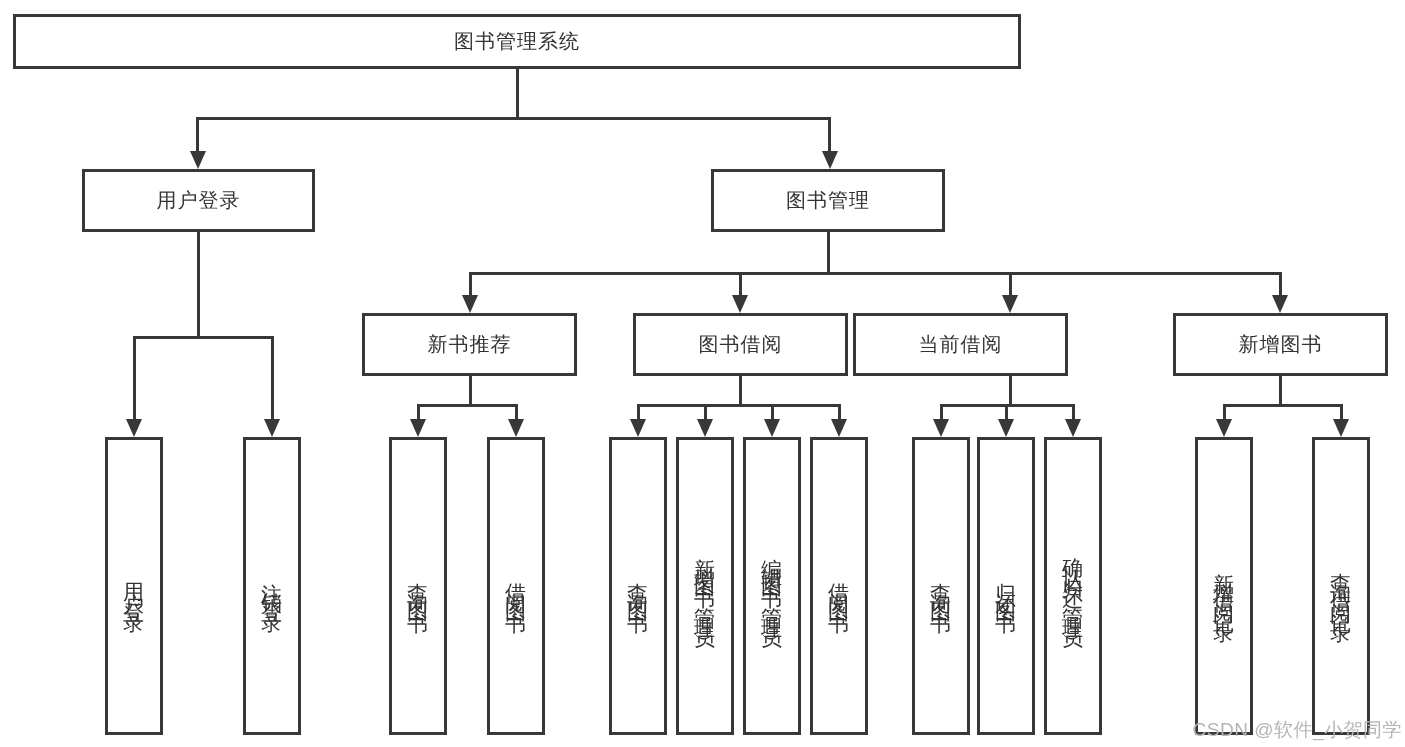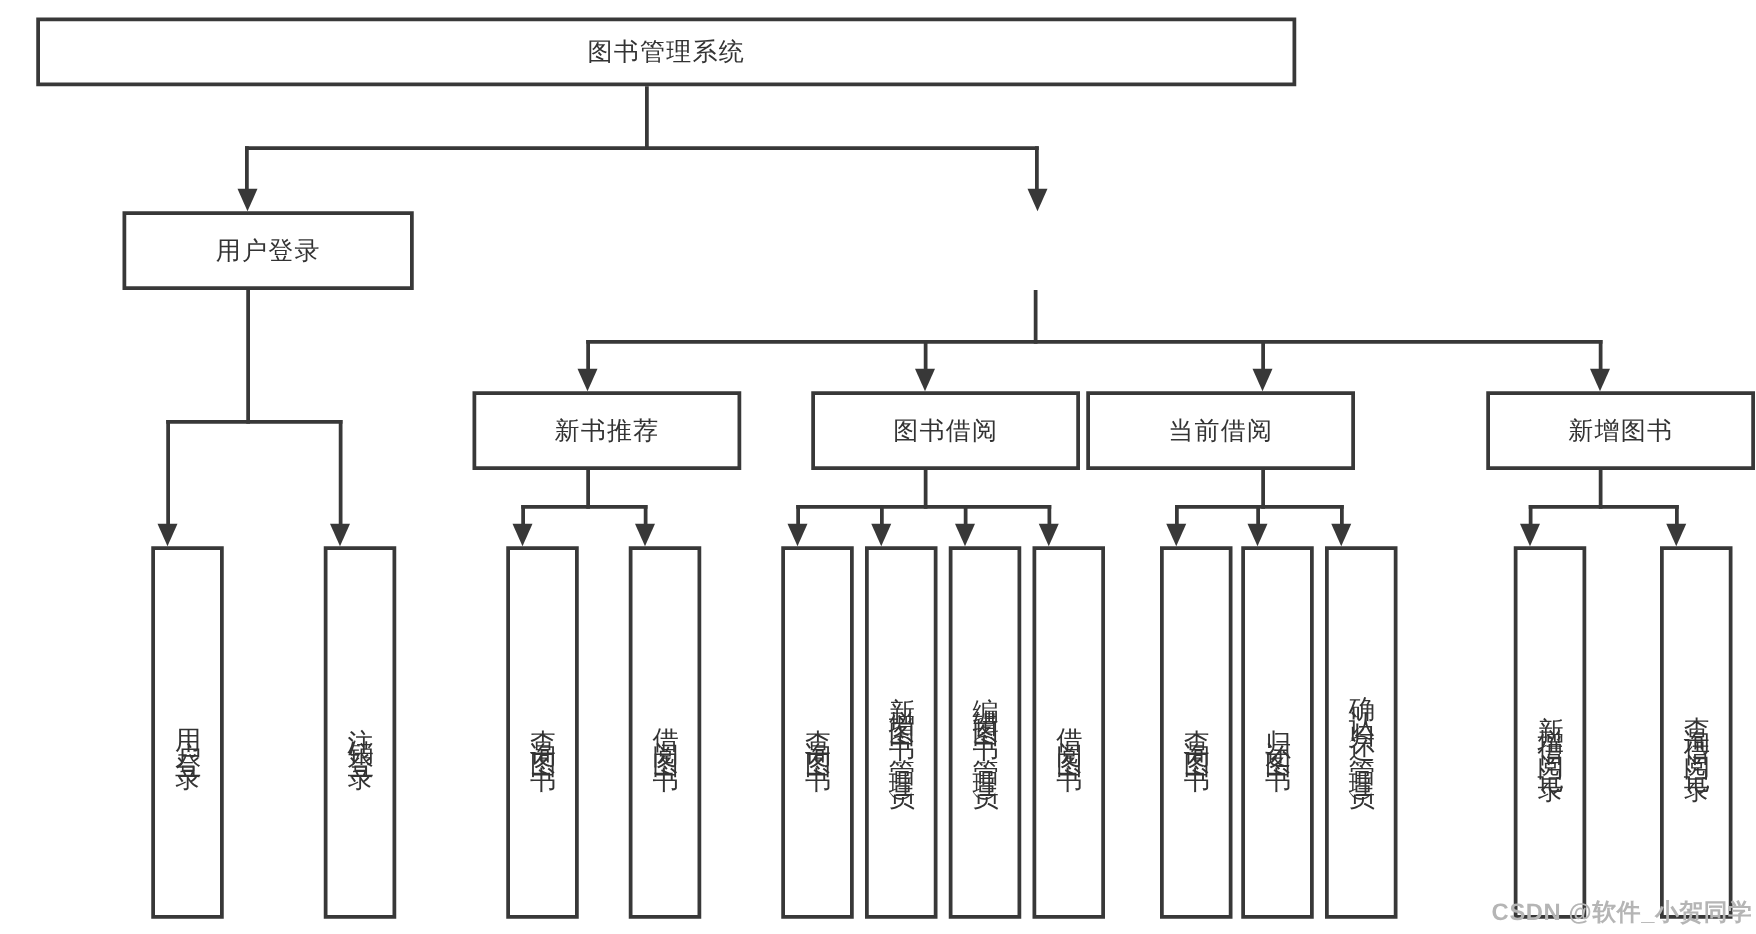--- a/index.html
+++ b/index.html
@@ -5,50 +5,53 @@
   :root{
     --line:#383838; --text:#333333; --watermark:#b5b5b5; --background:#ffffff;
   }
   html,body{margin:0;padding:0;background:var(--background);}
   #stage{
     position:relative;width:1405px;height:747px;background:var(--background);
     overflow:hidden;font-family:"Liberation Sans",sans-serif;color:var(--text);
   }
   .box{
     position:absolute;box-sizing:border-box;border:3px solid var(--line);
-    background:var(--background);display:flex;align-items:center;justify-content:center;margin-left:16px;
+    background:var(--background);display:flex;align-items:center;justify-content:center;
   }
   .hlabel{font-size:20px;letter-spacing:1px;}
   .leaf{width:58px;top:437px;height:298px;}
   .leaf span{
     writing-mode:vertical-rl;text-orientation:mixed;font-size:21px;
     letter-spacing:10px;line-height:1;white-space:nowrap;
   }
   .ln{position:absolute;background:var(--line);}
   .ar{
     position:absolute;width:0;height:0;
     border-left:8px solid transparent;border-right:8px solid transparent;
     border-top:18px solid var(--line);
   }
   #wm{
     position:absolute;right:3px;bottom:4px;font-size:19px;letter-spacing:.5px;
-    color:var(--watermark);z-index:10;white-space:nowrap;font-weight:bold;
+    color:var(--watermark);z-index:10;white-space:nowrap;
   }
 </style>
 </head>
 <body>
 
 <div id="stage">
 
   <div class="box hlabel" style="left:13px;top:14px;width:1008px;height:55px">
     <span>图书管理系统</span>
   </div>
 
   <div class="box hlabel" style="left:82px;top:169px;width:233px;height:63px">
     <span>用户登录</span>
+  </div>
+  <div class="box hlabel" style="left:711px;top:169px;width:234px;height:63px">
+    <span>图书管理</span>
   </div>
 
   <div class="box hlabel" style="left:633px;top:313px;width:215px;height:63px">
     <span>图书借阅</span>
   </div>
   <div class="box hlabel" style="left:362px;top:313px;width:215px;height:63px">
     <span>新书推荐</span>
   </div>
   <div class="box hlabel" style="left:853px;top:313px;width:215px;height:63px">
     <span>当前借阅</span>

